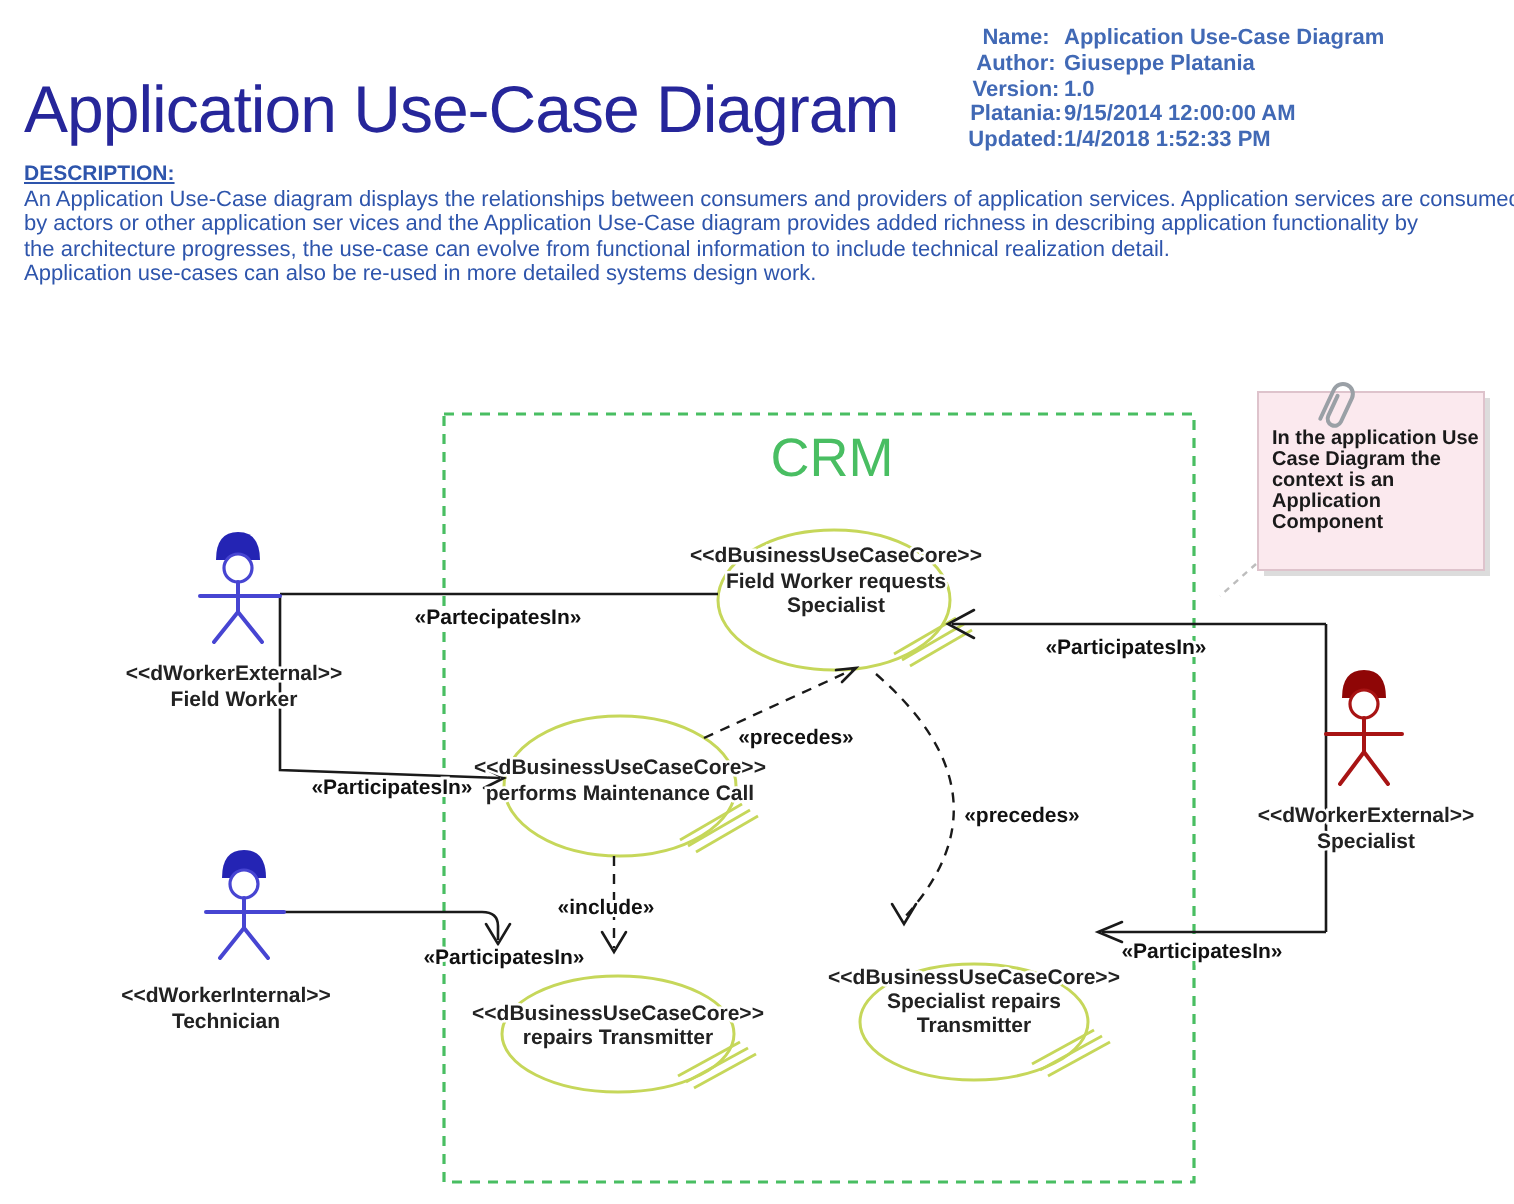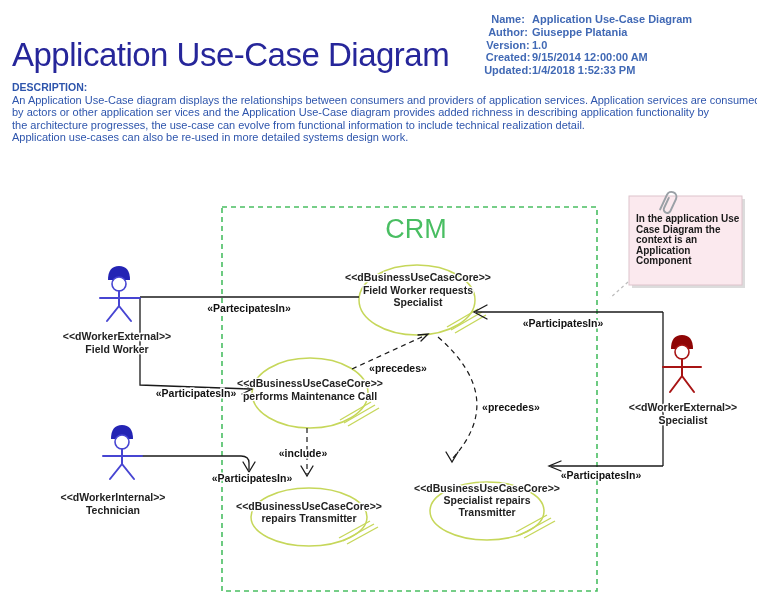--- a/index.html
+++ b/index.html
@@ -14,21 +14,21 @@
     font-family:"Liberation Sans",sans-serif;}
   .page{position:relative;width:757px;height:602px;background:#fff;}
   .page-title{position:absolute;left:12px;top:36px;font-size:33px;font-weight:400;
     color:var(--title);letter-spacing:-0.5px;white-space:nowrap;}
   .meta{position:absolute;left:484px;top:13px;font-size:11px;font-weight:600;
     color:var(--metadata);line-height:12.8px;}
   .meta-row{display:flex;}
   .meta-label{width:48px;text-align:center;}
   .meta-value{white-space:nowrap;}
   .desc-heading{position:absolute;left:12px;top:81px;font-size:10.5px;font-weight:700;
-    color:var(--description);}
+    color:var(--description);text-decoration:underline;}
   .desc{position:absolute;left:12px;top:94px;width:742px;font-size:11px;font-weight:500;
     color:var(--description);line-height:12.3px;}
   .desc div{white-space:nowrap;}
   svg{position:absolute;left:0;top:0;}
   .boundary{fill:none;stroke:var(--boundary_green);stroke-width:1.6;stroke-dasharray:5 4;}
   .boundary-label{fill:var(--boundary_green);font-size:27px;font-weight:500;text-anchor:middle;}
   .uc{fill:#fff;stroke:var(--usecase_border);stroke-width:1.5;}
   .slash{stroke:var(--usecase_border);stroke-width:1.4;fill:none;}
   .conn{stroke:#1a1a1a;stroke-width:1.3;fill:none;}
   .conn-dashed{stroke:#1a1a1a;stroke-width:1.2;fill:none;stroke-dasharray:5 4;}
@@ -63,21 +63,21 @@
     </div>
     <div class="meta-row">
       <span class="meta-label">Author:</span>
       <span class="meta-value">Giuseppe Platania</span>
     </div>
     <div class="meta-row">
       <span class="meta-label">Version:</span>
       <span class="meta-value">1.0</span>
     </div>
     <div class="meta-row">
-      <span class="meta-label">Created:</span>
+      <span class="meta-label">Platania:</span>
       <span class="meta-value">9/15/2014 12:00:00 AM</span>
     </div>
     <div class="meta-row">
       <span class="meta-label">Updated:</span>
       <span class="meta-value">1/4/2018 1:52:33 PM</span>
     </div>
   </div>
 
   <div class="desc-heading">DESCRIPTION:</div>
   <div class="desc">

